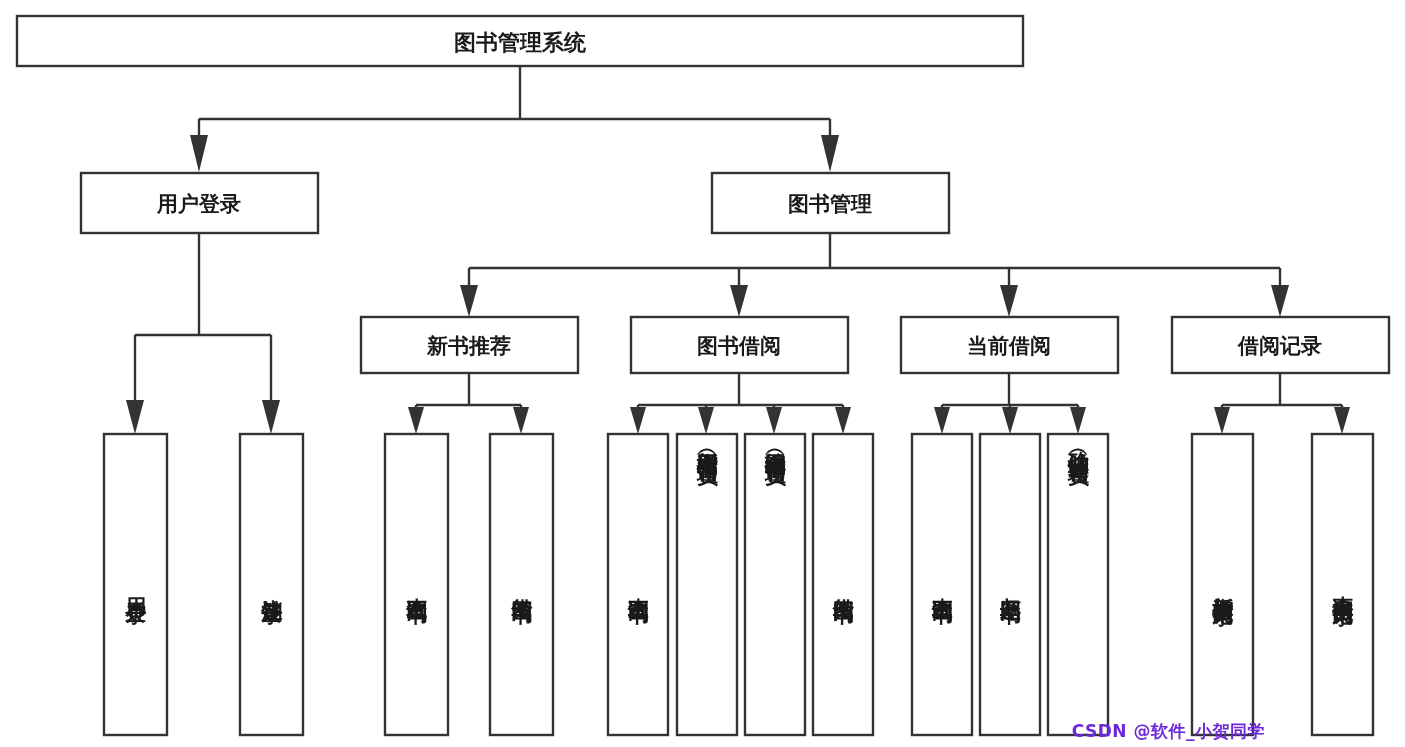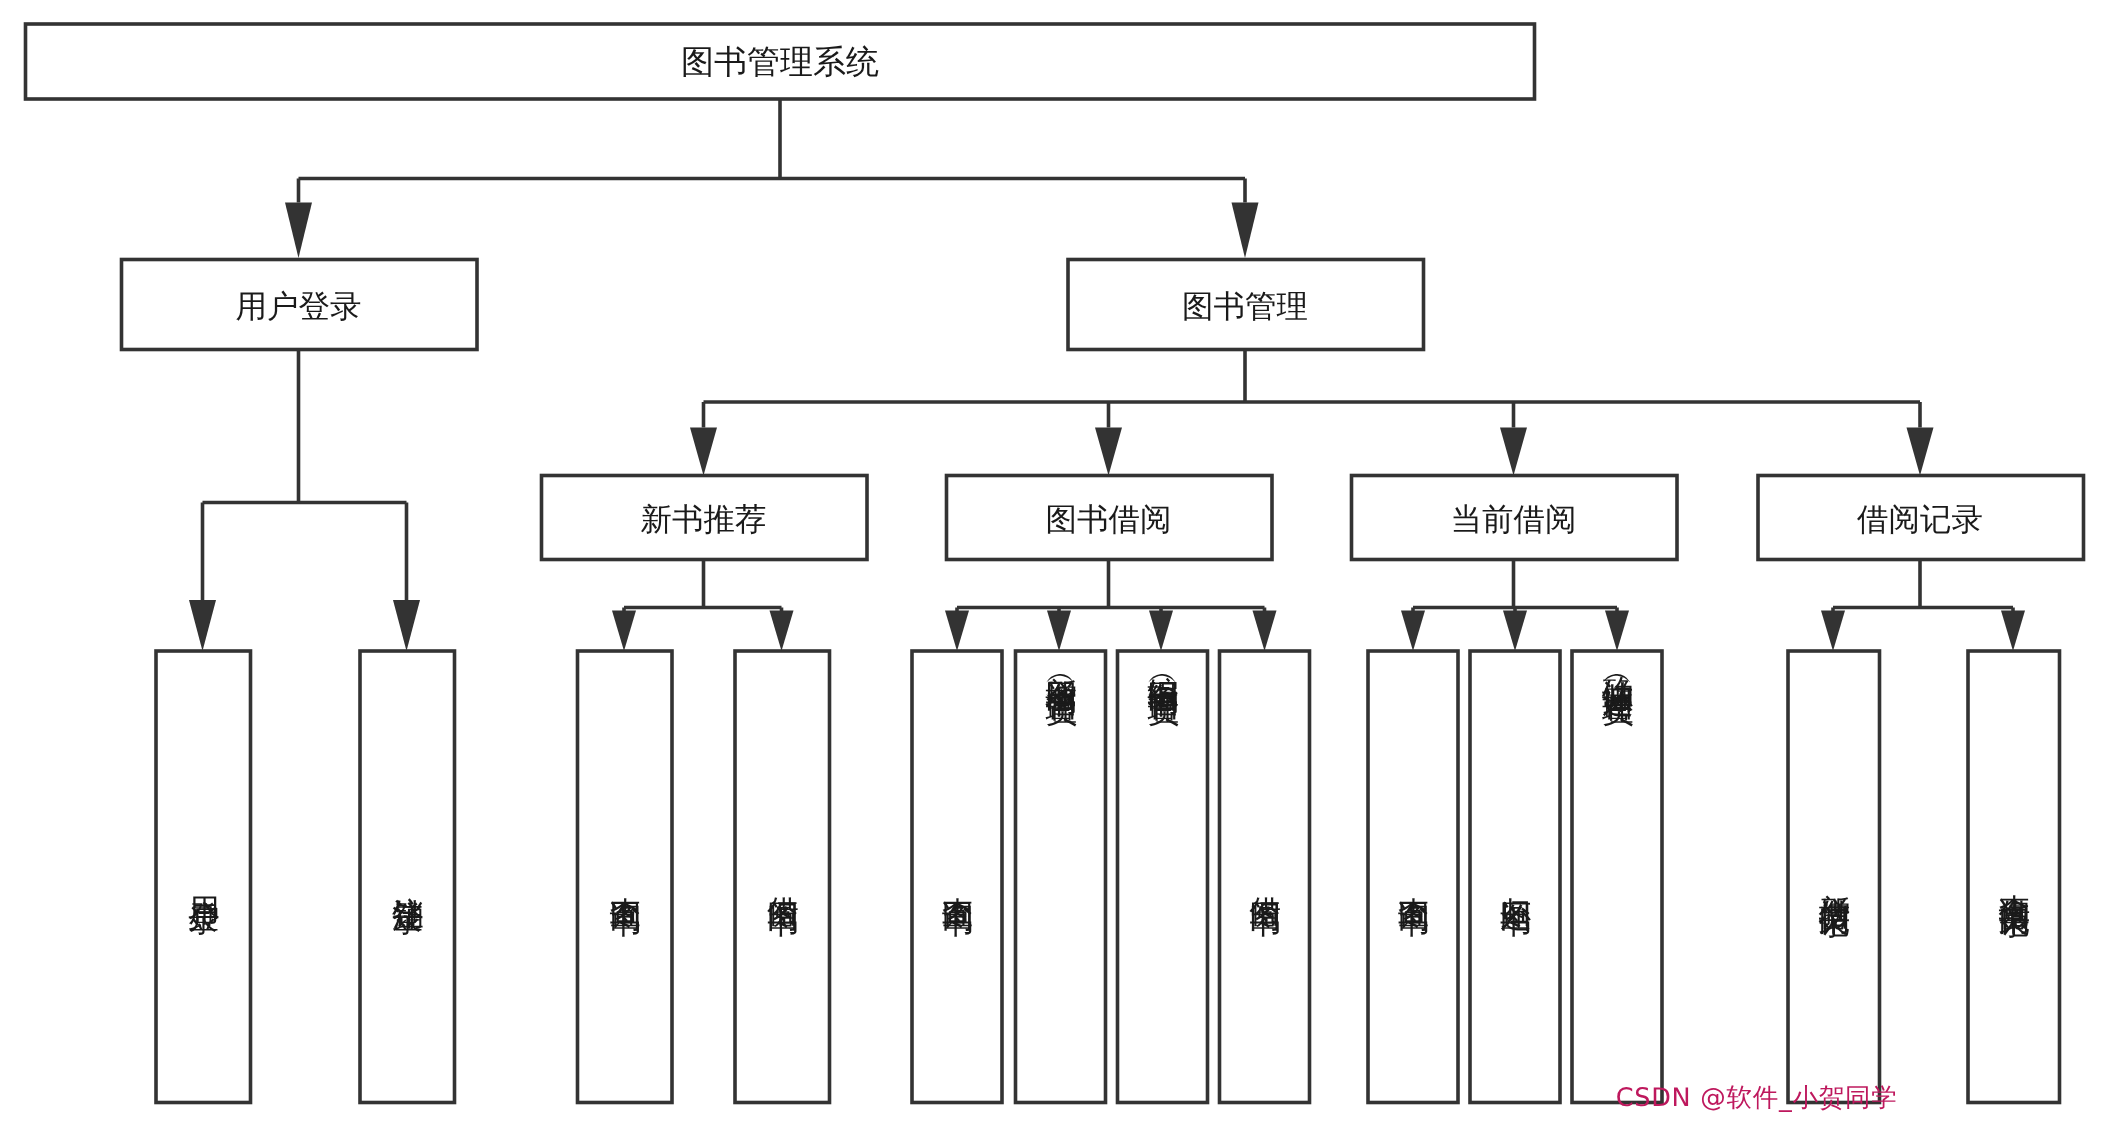--- a/index.html
+++ b/index.html
@@ -12,20 +12,21 @@
     width: 1405px;
     height: 747px;
     font-family: "DejaVu Sans", "Liberation Sans", sans-serif;
     overflow: hidden;
   }
   #diagram-root {
     position: relative;
     width: 1271px;
     height: 747px;
     background: #ffffff;
+    font-weight: bold;
   }
   svg.diagram-svg {
     position: absolute;
     top: 0;
     left: 0;
     width: 1405px;
     height: 747px;
     display: block;
   }
   .node-box {
@@ -71,21 +72,21 @@
     color: #1a1a1a;
     text-align: center;
     white-space: nowrap;
   }
   .watermark {
     position: absolute;
     right: 6px;
     bottom: 4px;
     font-family: "DejaVu Sans", "Liberation Sans", sans-serif;
     font-size: 17px;
-    color: #be185d;
+    color: #6d28d9;
     letter-spacing: 0.5px;
     white-space: nowrap;
     user-select: none;
   }
 </style>
 </head>
 <body>
 
 <div id="diagram-root">
 

